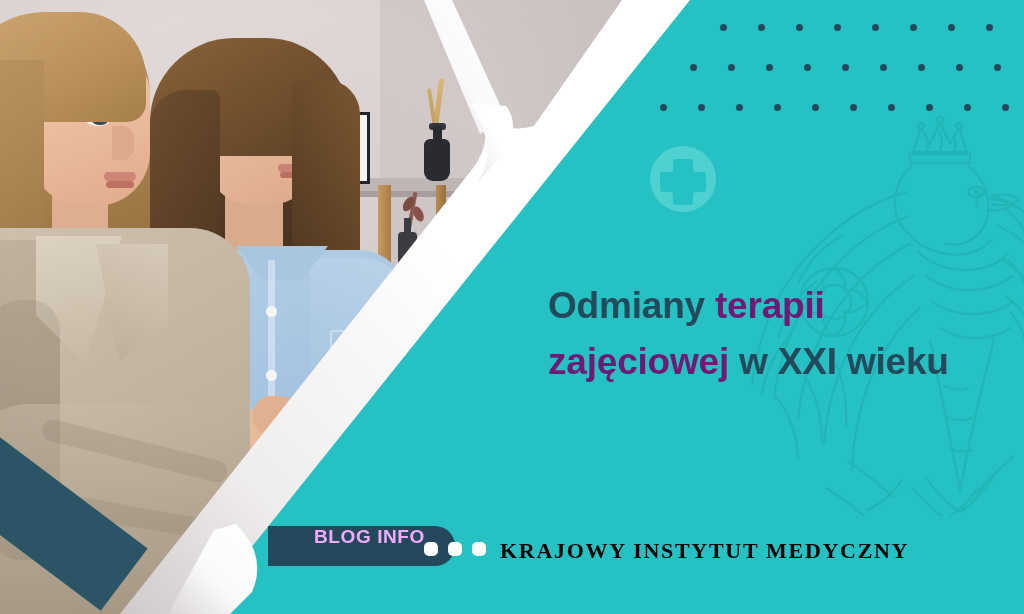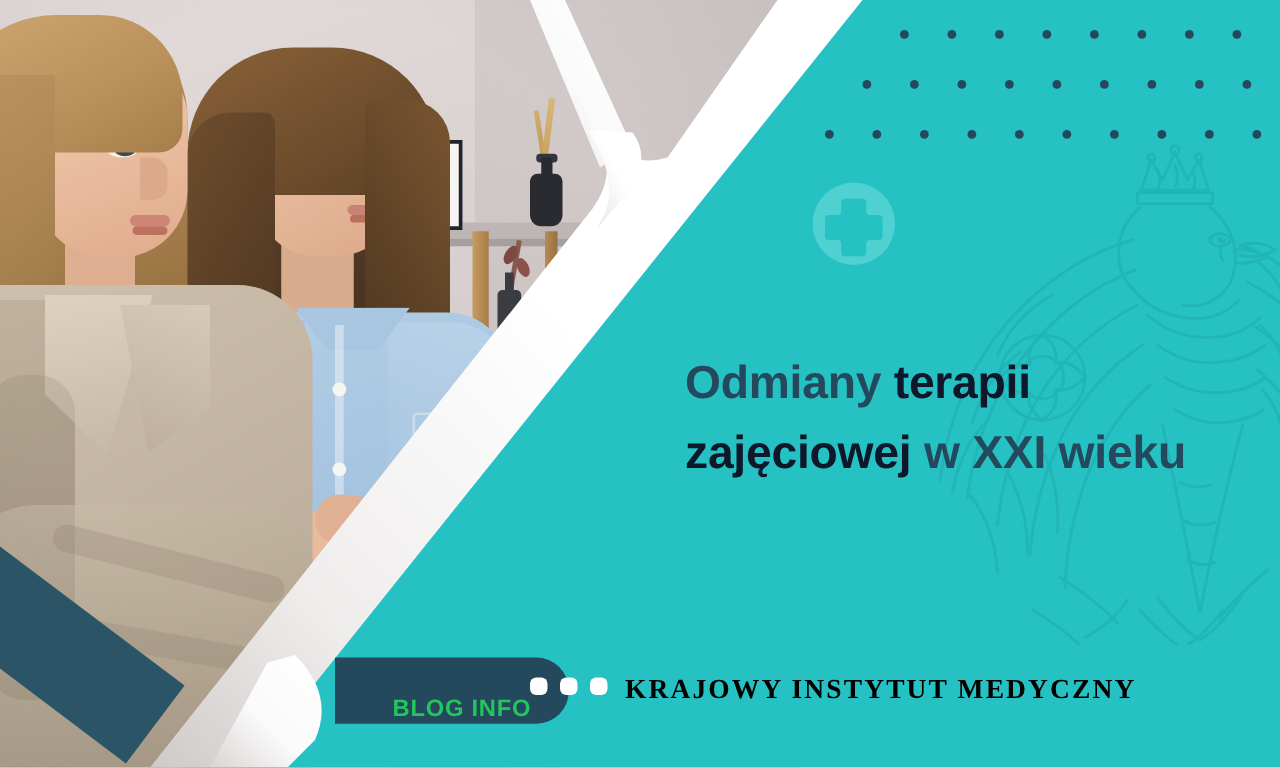--- a/index.html
+++ b/index.html
@@ -167,30 +167,30 @@
     background:#2b5566;transform:rotate(37deg);transform-origin:0 0;
   }
 
   
   #title{
     position:absolute;left:548px;top:278px;width:460px;
     font-size:37px;font-weight:bold;line-height:1.52;
     letter-spacing:-.2px;
   }
   .t-dark{color:#24485c;text-align:center;}
-  .t-light{color:#0f172a;}
+  .t-light{color:#701a75;}
 
   
   #blogbadge{
-    position:absolute;left:268px;top:526px;height:53px;
+    position:absolute;left:268px;top:526px;height:40px;
     padding:0 30px 0 46px;
     background:#24495c;
     border-radius:0 26px 26px 0;
-    display:flex;align-items:flex-end;
-    color:#22c55e;font-size:19px;font-weight:bold;letter-spacing:.6px;
+    display:flex;align-items:flex-start;
+    color:#f0abfc;font-size:19px;font-weight:bold;letter-spacing:.6px;
     z-index:6;
   }
   #bottomdots{position:absolute;left:424px;top:542px;display:flex;gap:10px;z-index:6;}
   .bdot{width:14px;height:14px;border-radius:5px;background:#fff;}
   #orgname{
     position:absolute;left:500px;top:538px;z-index:6;
     font-family:"Liberation Serif",serif;
     font-size:22px;font-weight:bold;color:#000000;letter-spacing:1.7px;
   }
 </style>

